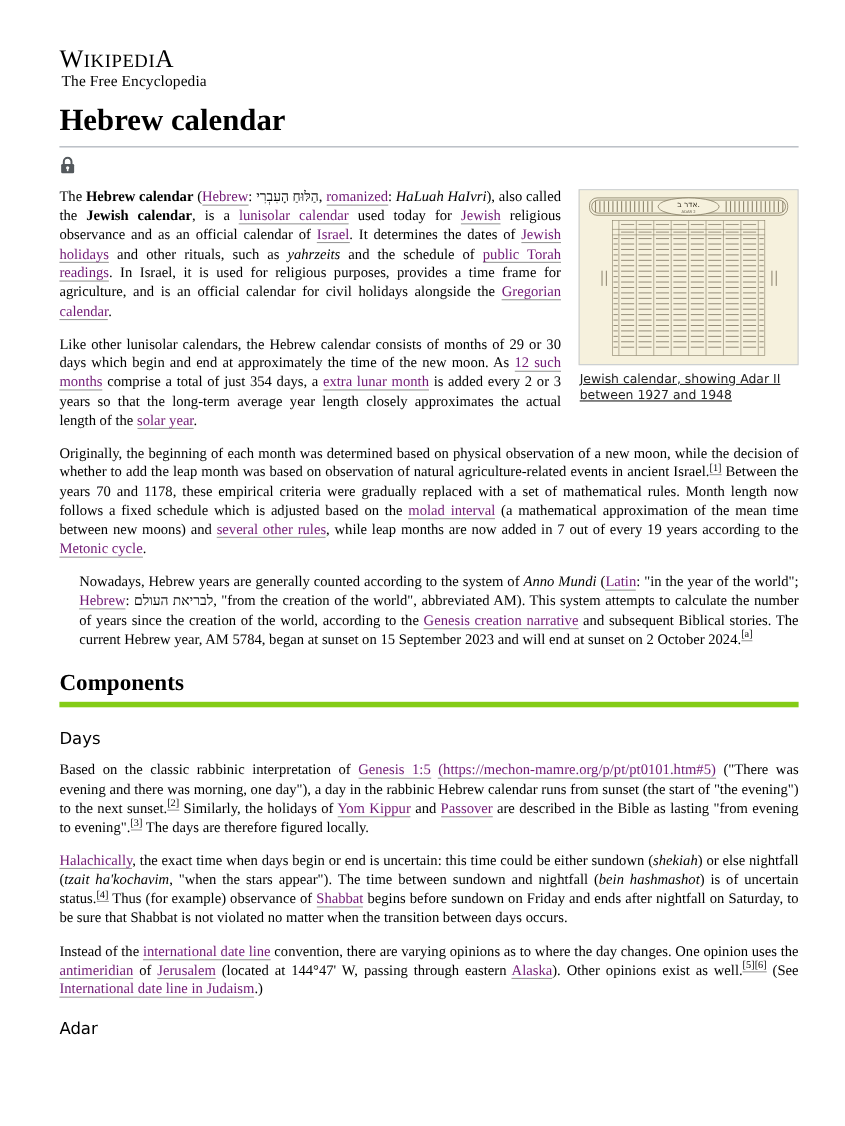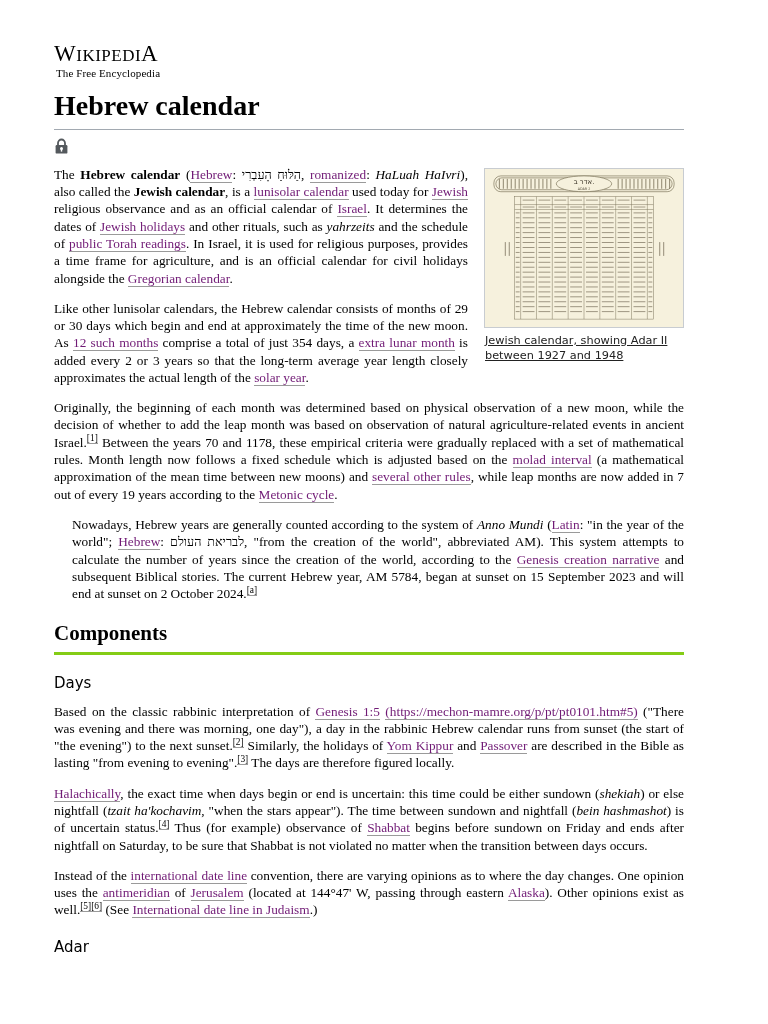--- a/index.html
+++ b/index.html
@@ -8,41 +8,41 @@
     background: #ffffff;
   }
   body {
     width: 768px;
     height: 1024px;
     font-family: "Liberation Serif", "DejaVu Serif", serif;
     color: #000000;
     overflow: hidden;
   }
   .page {
-    padding: 42px 84px 0 54px;
+    padding: 42px 42px 0 54px;
     box-sizing: border-box;
     width: 768px;
   }
 
   
   .logo-block {
     margin-bottom: 10px;
   }
   .logo-word {
     font-family: "Liberation Serif", "DejaVu Serif", serif;
     font-size: 23px;
     letter-spacing: 0.5px;
     line-height: 1.05;
     color: #000;
   }
   .logo-word .cap { font-size: 23px; }
   .logo-word .small { font-size: 17px; }
   .logo-tagline {
     font-family: "Liberation Serif", "DejaVu Serif", serif;
-    font-size: 11px;
+    font-size: 14px;
     margin-top: 1px;
     margin-left: 2px;
     letter-spacing: 0.1px;
   }
 
   
   h1.article-title {
     font-family: "Liberation Serif", "DejaVu Serif", serif;
     font-size: 28px;
     font-weight: bold;
@@ -129,21 +129,21 @@
     text-decoration: underline;
   }
 
   
   h2.section {
     font-family: "Liberation Serif", "DejaVu Serif", serif;
     font-size: 21px;
     font-weight: bold;
     margin: 18px 0 0 0;
     padding-bottom: 5px;
-    border-bottom: 3px solid #84cc16;
+    border-bottom: 5px solid #84cc16;
     line-height: 1.25;
     clear: both;
   }
   h3.subsection {
     font-family: "DejaVu Sans", "Liberation Sans", sans-serif;
     font-size: 15px;
     font-weight: normal;
     margin: 19px 0 11px 0;
     line-height: 1.2;
   }

